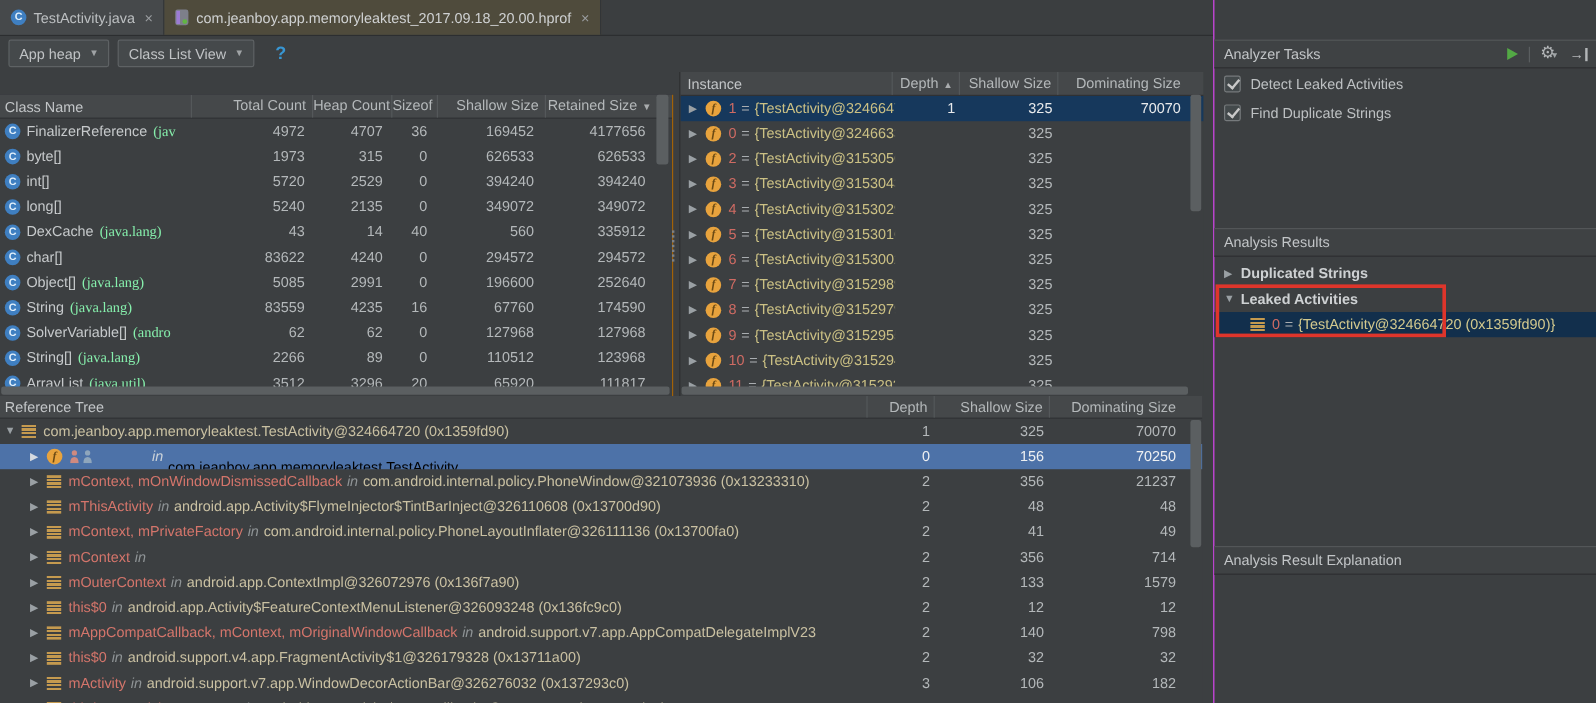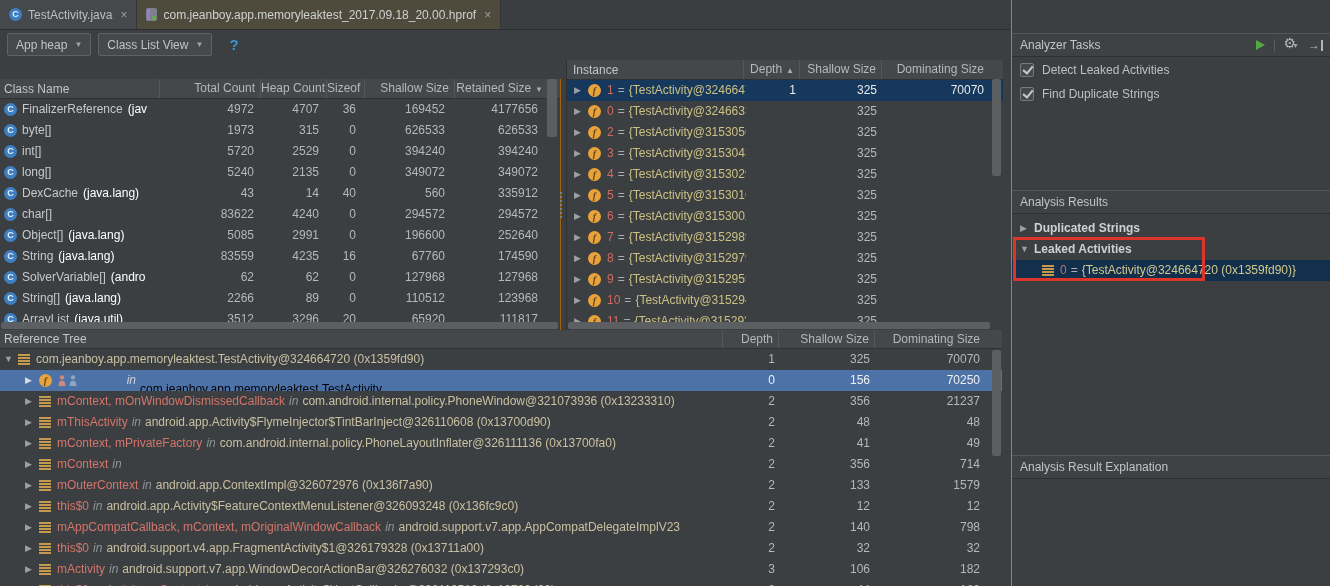--- a/index.html
+++ b/index.html
@@ -36,21 +36,21 @@
   .hcell:first-child{border-left:none;}
   .trow{display:flex;height:21px;line-height:21px;white-space:nowrap;}
   .cell{overflow:hidden;white-space:nowrap;}
   .num{color:#b4b8ba;}
   .sort{font-size:8px;color:#a9acae;margin-left:4px;}
   
   .cw-name{width:155px;padding-left:4px;display:flex;align-items:center;gap:5px;}
   .cw0{width:95px}.cw1{width:60px}.cw2{width:32px}.cw3{width:84px}.cw4{width:88px}
   .cname{color:#ccceb0;}
   .cname.plain{color:#c6c9cb;}
-  .cpkg{color:#ffffff;}
+  .cpkg{color:#86efac;font-family:Liberation Serif, serif;}
   
   .mid-row{padding-right:14px;}
   .iw-inst{flex:1;display:flex;align-items:center;padding-left:7px;}
   .iw0{width:50px}.iw1{width:76px}.iw2{width:102px}
   .arrow{color:#9aa0a4;font-size:9px;width:14px;flex:none;}
   .circ{width:13px;height:13px;border-radius:50%;background:#e8a33d;color:#6b4a14;
         font:italic bold 10px "Liberation Serif",serif;margin-right:6px;}
   .idx{color:#cf6b63;margin-right:4px;}
   .eq{color:#a9adb0;margin-right:4px;}
   .itext{color:#cbc084;overflow:hidden;}

